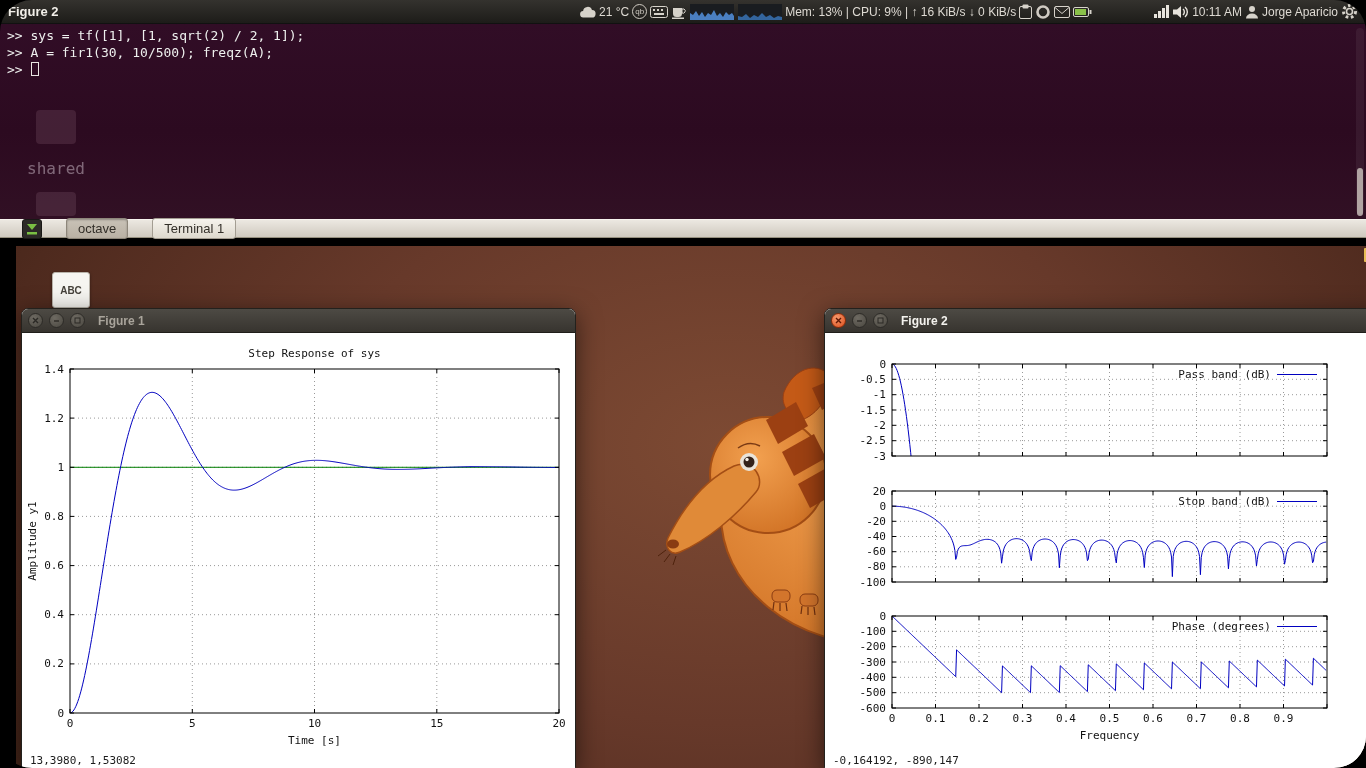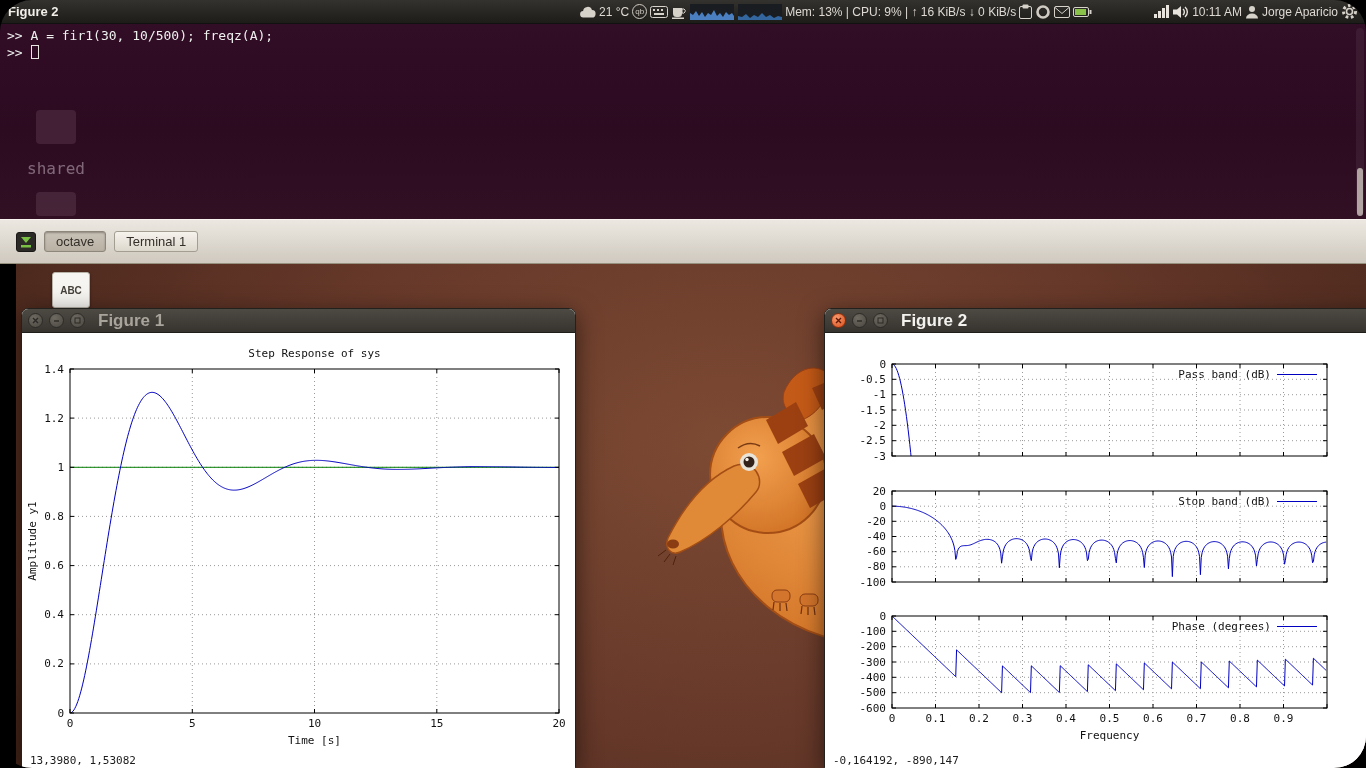--- a/index.html
+++ b/index.html
@@ -28,24 +28,24 @@
     vertical-align:-2px; margin-left:1px; }
   .ghost-folder { position:absolute; background:rgba(160,120,140,.20); border-radius:4px; z-index:1; }
   .ghost-label { position:absolute; left:24px; top:136px; width:64px; text-align:center;
     font-size:16px; color:rgba(228,216,226,.45); z-index:1; }
   .term-scrollbar { position:absolute; right:2px; top:4px; width:8px; height:186px;
     background:rgba(255,255,255,.06); border-radius:4px; z-index:4; }
   .term-scrollbar .thumb { position:absolute; left:1px; width:6px; top:140px; height:48px;
     background:rgba(216,210,202,.75); border-radius:3px; }
 
   
-  .term-toolbar { position:absolute; left:0; top:219px; width:1366px; height:45px;
+  .term-toolbar { position:absolute; left:0; top:219px; width:1366px; height:19px;
     background:linear-gradient(#ece8e1,#cfc9bf); border-top:1px solid #f7f4ee;
-    border-bottom:1px solid #96907f; display:flex; align-items:center; gap:8px;
-    padding-left:16px; z-index:30; }
+    border-bottom:1px solid #96907f; display:flex; align-items:center; gap:24px;
+    padding-left:22px; z-index:30; }
   .tool-icon { width:20px; height:20px; background:#2c2a27; border-radius:3px;
     display:flex; align-items:center; justify-content:center; border:1px solid #191816; }
   .tab-btn { font-size:13px; color:#332f29; padding:2px 11px; border-radius:3px;
     font-family:"Liberation Sans", sans-serif; }
   .tab-active { background:linear-gradient(#c9c2b7,#b9b1a4); border:1px solid #8d867a;
     box-shadow:inset 0 1px 2px rgba(0,0,0,.30); }
   .tab-idle { background:linear-gradient(#f6f3ed,#ddd8cd); border:1px solid #a39d92; }
 
   
   .desktop { position:absolute; left:16px; top:246px; width:1366px; height:522px;
@@ -66,21 +66,21 @@
   .fig2 { left:808px; width:558px; }
   .titlebar { height:24px; background:linear-gradient(#4d4a44,#37342f);
     border-radius:6px 6px 0 0; display:flex; align-items:center;
     border-bottom:1px solid #201e1a; }
   .wbtn { width:15px; height:15px; border-radius:50%; margin-left:6px;
     display:flex; align-items:center; justify-content:center; }
   .btn-idle { background:radial-gradient(circle at 35% 30%, #6e6a62, #4a4740);
     border:1px solid #2d2b27; }
   .btn-close-active { background:radial-gradient(circle at 35% 30%, #f89a6e, #d94e1c);
     border:1px solid #8e2c09; }
-  .wtitle { margin-left:13px; font-size:17px; font-weight:bold; }
+  .wtitle { margin-left:13px; font-size:12px; font-weight:bold; }
   .title-idle { color:#a9a49b; } .title-active { color:#f4f2ee; }
   .wcontent { position:relative; height:435px; background:#fff; }
   .wcontent svg { display:block; }
   .coords { position:absolute; left:8px; bottom:1px; font-family:"DejaVu Sans Mono", monospace;
     font-size:11px; color:#1b1b1b; }
 </style>
 </head>
 <body>
 
 <div class="screen">
@@ -149,20 +149,21 @@
         <circle cx="8.5" cy="8.5" r="6" fill="none" stroke="#d6d2ca" stroke-width="3" stroke-dasharray="2.6 2.6"></circle>
         <circle cx="8.5" cy="8.5" r="3" fill="none" stroke="#d6d2ca" stroke-width="1.6"></circle>
       </svg>
     </div>
   </header>
 
   <section class="terminal">
     <div class="ghost-folder" style="left:36px; top:86px; width:40px; height:34px;"></div>
     <div class="ghost-label">shared</div>
     <div class="ghost-folder" style="left:36px; top:168px; width:40px; height:24px;"></div>
+    <div class="tline">&gt;&gt; sys = tf([1], [1, sqrt(2) / 2, 1]);</div>
     <div class="tline">&gt;&gt; A = fir1(30, 10/500); freqz(A);</div>
     <div class="tline"><span>&gt;&gt; </span><span class="cursor"></span></div>
     <div class="term-scrollbar">
       <div class="thumb"></div>
     </div>
   </section>
 
   <div class="term-toolbar">
     <span class="tool-icon">
       <svg width="14" height="14">

